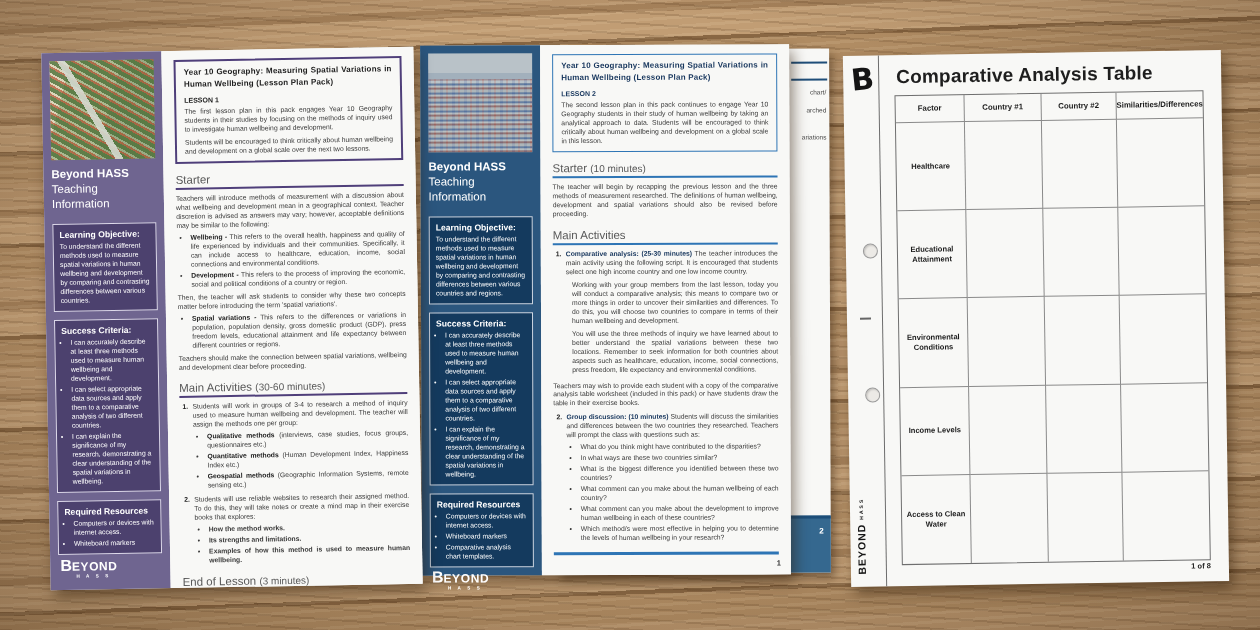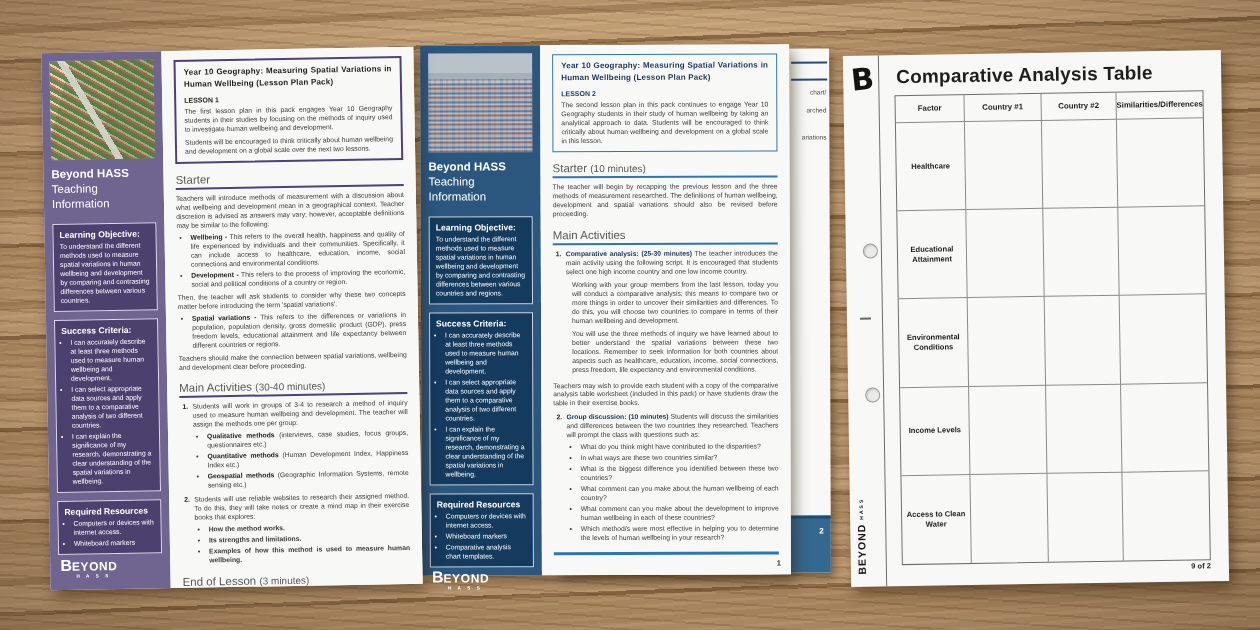--- a/index.html
+++ b/index.html
@@ -143,21 +143,21 @@
     <div class="p">Teachers will introduce methods of measurement with a discussion about what wellbeing and development mean in a geographical context. Teacher discretion is advised as answers may vary; however, acceptable definitions may be similar to the following:</div>
     <ul class="bullets">
       <li><b class="lead">Wellbeing -</b> <span>This refers to the overall health, happiness and quality of life experienced by individuals and their communities. Specifically, it can include access to healthcare, education, income, social connections and environmental conditions.</span></li>
       <li><b class="lead">Development -</b> <span>This refers to the process of improving the economic, social and political conditions of a country or region.</span></li>
     </ul>
     <div class="p">Then, the teacher will ask students to consider why these two concepts matter before introducing the term 'spatial variations'.</div>
     <ul class="bullets">
       <li><b class="lead">Spatial variations -</b> <span>This refers to the differences or variations in population, population density, gross domestic product (GDP), press freedom levels, educational attainment and life expectancy between different countries or regions.</span></li>
     </ul>
     <div class="p">Teachers should make the connection between spatial variations, wellbeing and development clear before proceeding.</div>
-    <h3 class="section"><span>Main Activities</span> <span class="dur">(30-40 minutes)</span></h3>
+    <h3 class="section"><span>Main Activities</span> <span class="dur">(30-60 minutes)</span></h3>
     <div class="numitem">
       <span class="n">1.</span>
       <div class="numbody">
         <div class="p">Students will work in groups of 3-4 to research a method of inquiry used to measure human wellbeing and development. The teacher will assign the methods one per group:</div>
         <ul class="bullets">
           <li><b class="lead">Qualitative methods</b> <span>(interviews, case studies, focus groups, questionnaires etc.)</span></li>
           <li><b class="lead">Quantitative methods</b> <span>(Human Development Index, Happiness Index etc.)</span></li>
           <li><b class="lead">Geospatial methods</b> <span>(Geographic Information Systems, remote sensing etc.)</span></li>
         </ul>
       </div>
@@ -292,14 +292,14 @@
     <div class="cell"></div>
 
     <div class="cell label">Access to Clean Water</div>
     <div class="cell"></div>
     <div class="cell"></div>
     <div class="cell"></div>
   </div>
   <div class="sidebrand">
     <span>BEYOND</span>&nbsp;<span class="sub">HASS</span>
   </div>
-  <div class="ws-pagenum">9 of 2</div>
+  <div class="ws-pagenum">1 of 8</div>
 </div>
 
 </body></html>

